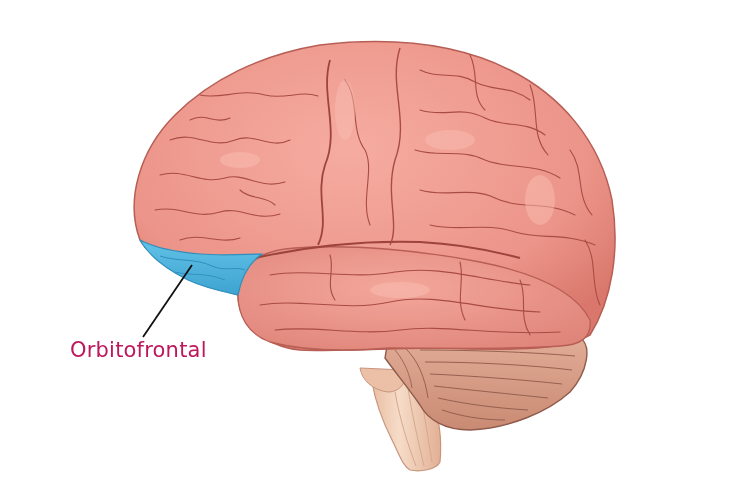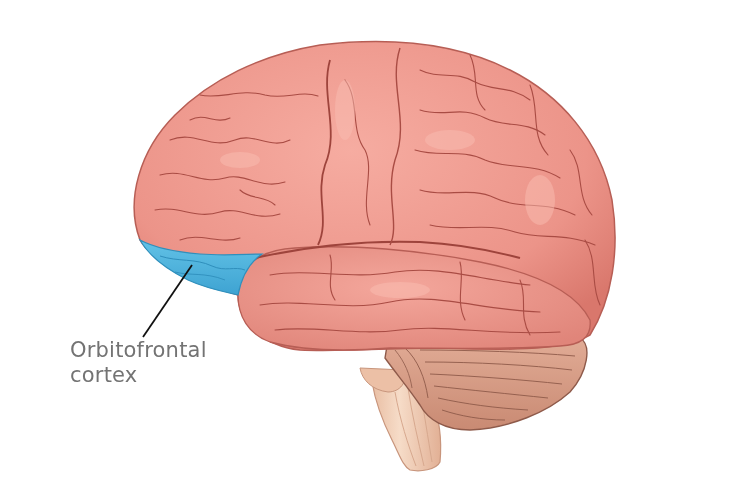--- a/index.html
+++ b/index.html
@@ -5,21 +5,21 @@
     html, body { margin: 0; padding: 0; background: #ffffff; }
     body { width: 750px; height: 500px; overflow: hidden; position: relative; font-family: "Liberation Sans", sans-serif; }
     #stage { position: absolute; left: 0; top: 0; width: 750px; height: 500px; }
     .label {
       position: absolute;
       left: 70px;
       top: 338px;
       font-family: "DejaVu Sans", sans-serif;
       font-size: 21px;
       line-height: 25px;
-      color: #737373;
+      color: #be185d;
       letter-spacing: 0.2px;
     }
     .label span { display: block; }
   </style>
 </head>
 <body>
 
 <div id="stage">
   <svg width="750" height="500" viewBox="0 0 750 500" xmlns="http://www.w3.org/2000/svg">
     <defs>
@@ -137,15 +137,14 @@
                C 168 270, 150 258, 140 240 Z" fill="url(#ofcGrad)" stroke="#2f8fbc" stroke-width="1.2"></path>
       <path d="M160 256 C 178 262, 195 258, 212 266 C 225 272, 235 266, 245 270" stroke="#2f8fbc" stroke-width="1" fill="none"></path>
       <path d="M175 272 C 190 276, 205 272, 225 280" stroke="#2f8fbc" stroke-width="0.9" fill="none"></path>
     </g>
 
     <line x1="143" y1="337" x2="192" y2="265" stroke="#111111" stroke-width="1.8"></line>
   </svg>
 
   <div class="label">
     <span>Orbitofrontal</span>
-    <span>cortex</span>
   </div>
 </div>
 
 </body></html>

